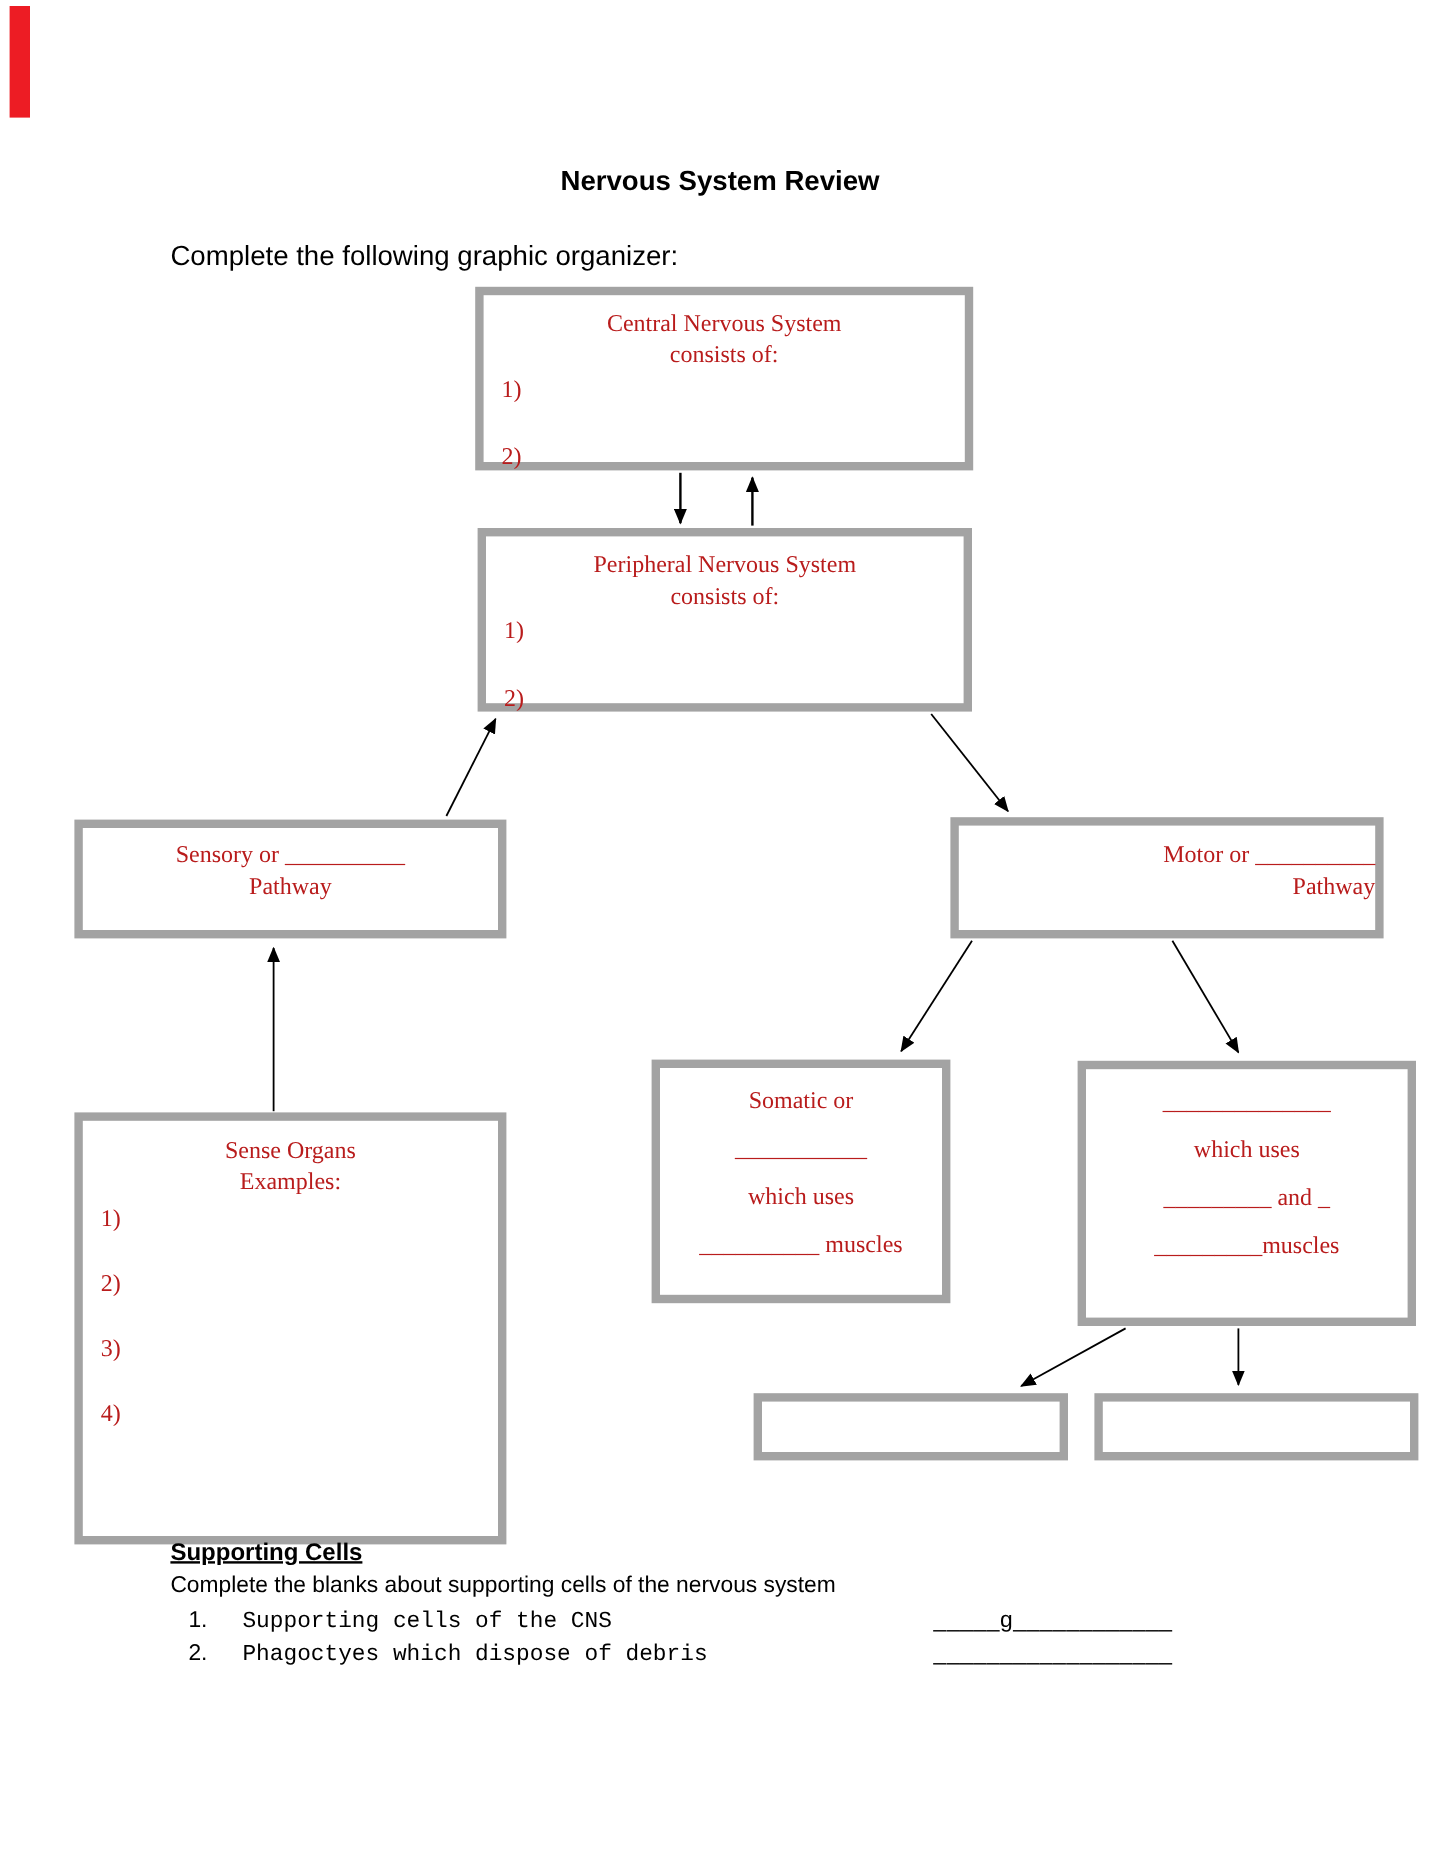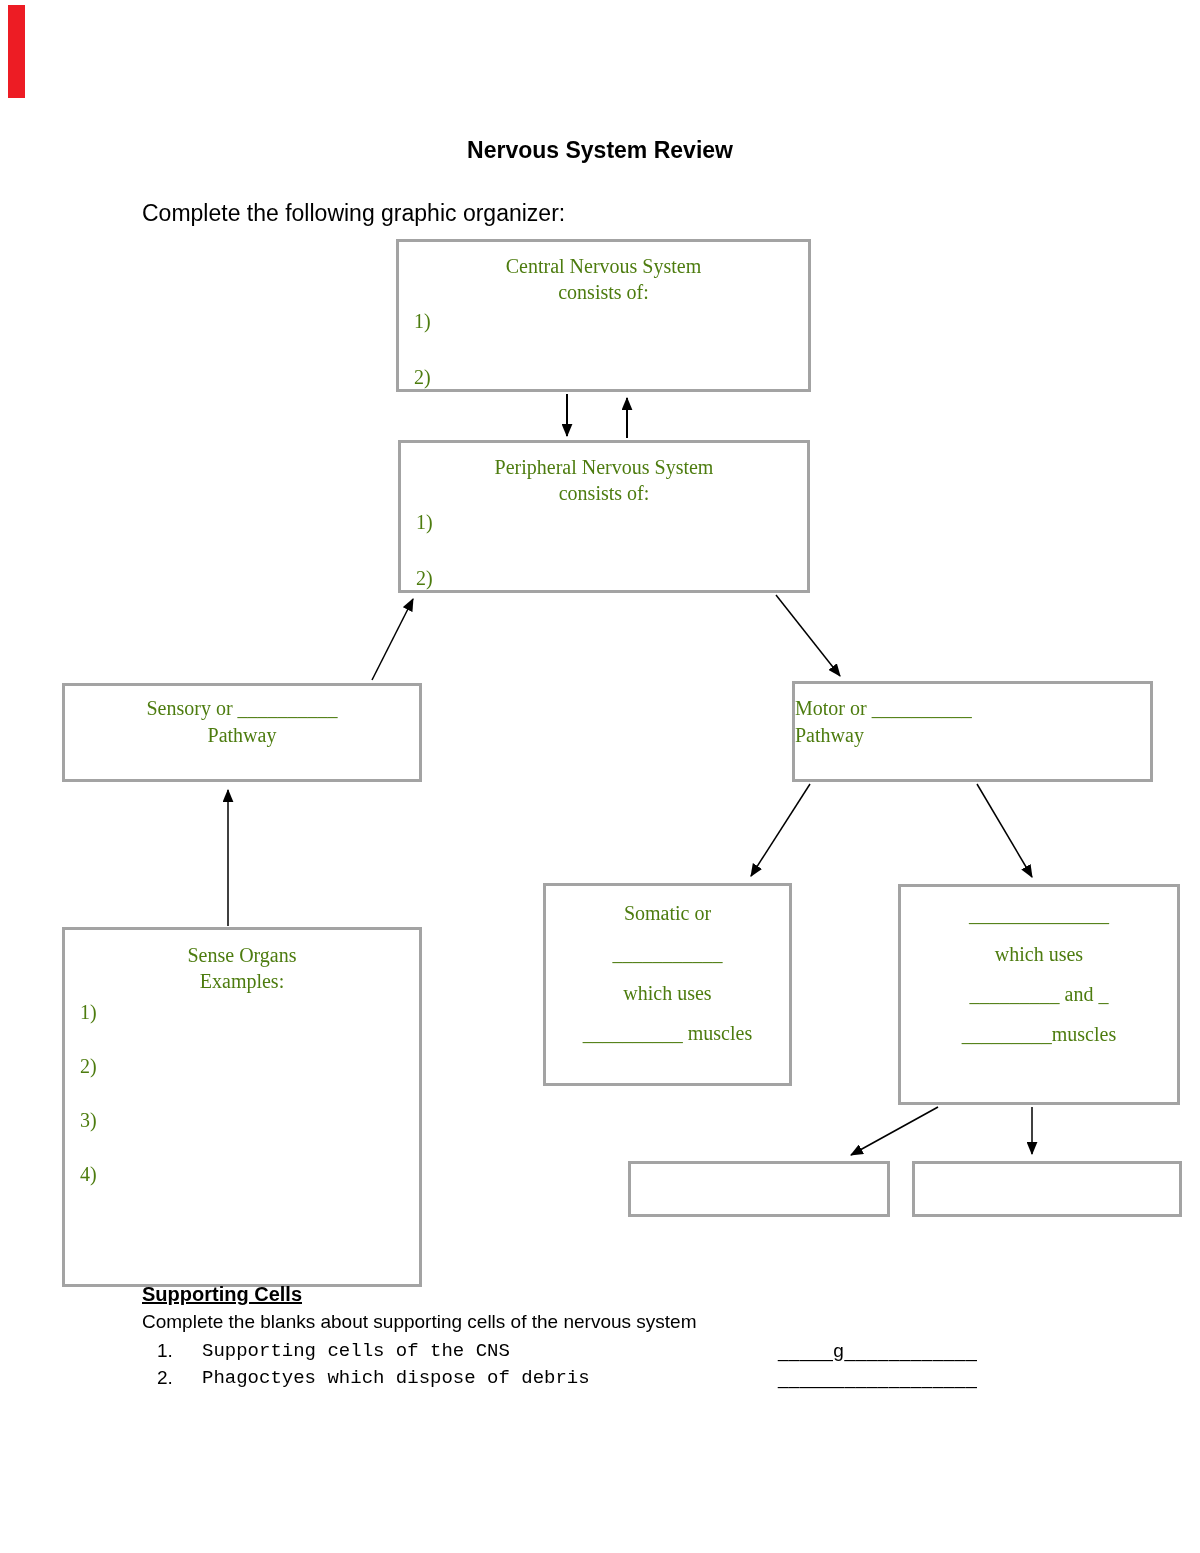--- a/index.html
+++ b/index.html
@@ -11,34 +11,34 @@
 
   #red-marker { left:8px; top:5px; width:17px; height:93px; background:#ed1c24; }
 
   #page-title {
     left:0; top:137px; width:1200px; text-align:center;
     font-size:23px; font-weight:bold;
   }
   #page-instruction { left:142px; top:200px; font-size:23px; }
 
   .dbox {
-    position:absolute; border:3px solid #a3a3a3; background:#fff; box-sizing:border-box;
-    font-family:"Liberation Serif", serif; font-size:20px; color:#4d7c0f;
+    position:absolute; border:7px solid #a3a3a3; background:#fff; box-sizing:border-box;
+    font-family:"Liberation Serif", serif; font-size:20px; color:#b91c1c;
   }
   .box-head { text-align:center; padding-top:11px; line-height:26px; }
   .box-item { padding-left:15px; height:56px; line-height:24px; }
   .box-item.first { margin-top:4px; }
 
   #cns-box  { left:396px; top:239px; width:415px; height:153px; }
   #pns-box  { left:398px; top:440px; width:412px; height:153px; }
 
   #sensory-box { left:62px;  top:683px; width:360px; height:99px;
                  text-align:center; padding-top:9px;  line-height:27px; }
   #motor-box   { left:792px; top:681px; width:361px; height:101px;
-                 text-align:left; padding-top:11px; line-height:27px; }
+                 text-align:right; padding-top:11px; line-height:27px; }
 
   #somatic-box   { left:543px; top:883px; width:249px; height:203px;
                    text-align:center; padding-top:7px; line-height:40px; }
   #autonomic-box { left:898px; top:884px; width:282px; height:221px;
                    text-align:center; padding-top:7px; line-height:40px; }
 
   #sense-organs-box { left:62px; top:927px; width:360px; height:360px; }
   #sense-organs-box .box-head { padding-top:12px; }
   #sense-organs-box .box-item { height:54px; }
   #sense-organs-box .box-item.first { margin-top:6px; }

